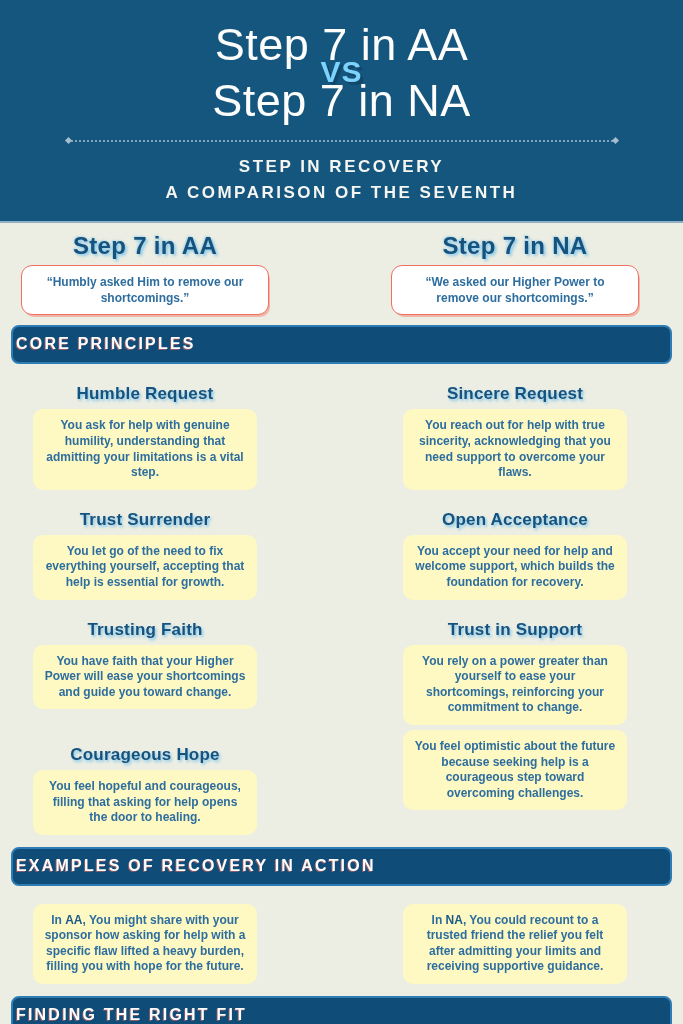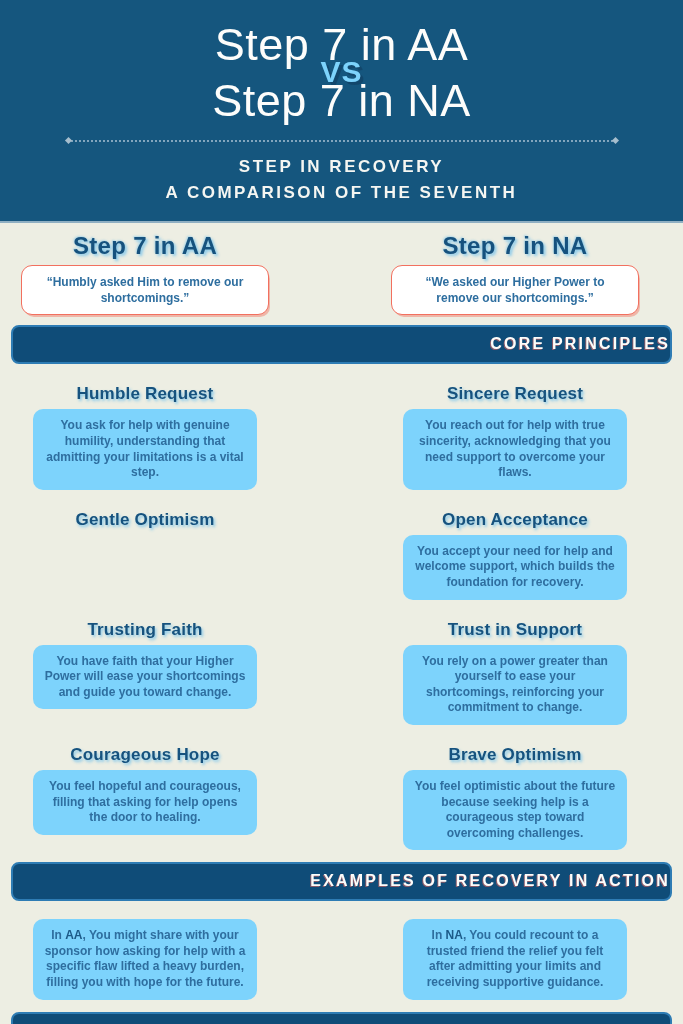--- a/index.html
+++ b/index.html
@@ -89,21 +89,21 @@
     font-weight:700;
     line-height:1.35;
     color:#2E6E9F;
   }
   
   .banner {
     margin:10px 11px 0 11px;
     background:#0F4C78;
     border:2.5px solid #2E7CB4;
     border-radius:8px;
-    text-align:right;
+    text-align:left;
     padding:8px 0 9px 3px;
   }
   .banner span {
     color:#FCFCFA;
     font-size:16px;
     font-weight:700;
     letter-spacing:2.2px;
     text-shadow:-1px 1px 0 rgba(242,104,92,0.55);
   }
   .banner.mt12 { margin-top:12px; }
@@ -112,21 +112,21 @@
     font-size:17px;
     font-weight:800;
     color:#16527E;
     margin-top:20px;
     letter-spacing:0.2px;
     text-shadow:1.5px 1.5px 3px rgba(120,195,235,0.9);
   }
   .card {
     width:224px;
     margin:5px auto 0 auto;
-    background:#7dd3fc;
+    background:#fef9c3;
     border-radius:10px;
     padding:9px 10px;
     font-size:12px;
     font-weight:700;
     line-height:1.3;
     color:#2E6E9F;
   }
   .card b { font-weight:800; color:#1C5A88; }
   .examples-row { margin-top:13px; }
   .examples-row .card { min-height:78px; display:flex; align-items:center; }
@@ -171,21 +171,22 @@
     <div class="card">You ask for help with genuine humility, understanding that admitting your limitations is a vital step.</div>
   </div>
   <div class="col">
     <div class="cell-heading">Sincere Request</div>
     <div class="card">You reach out for help with true sincerity, acknowledging that you need support to overcome your flaws.</div>
   </div>
 </div>
 
 <div class="two-col">
   <div class="col">
-    <div class="cell-heading">Gentle Optimism</div>
+    <div class="cell-heading">Trust Surrender</div>
+    <div class="card">You let go of the need to fix everything yourself, accepting that help is essential for growth.</div>
   </div>
   <div class="col">
     <div class="cell-heading">Open Acceptance</div>
     <div class="card">You accept your need for help and welcome support, which builds the foundation for recovery.</div>
   </div>
 </div>
 
 <div class="two-col">
   <div class="col">
     <div class="cell-heading">Trusting Faith</div>
@@ -196,21 +197,20 @@
     <div class="card">You rely on a power greater than yourself to ease your shortcomings, reinforcing your commitment to change.</div>
   </div>
 </div>
 
 <div class="two-col">
   <div class="col">
     <div class="cell-heading">Courageous Hope</div>
     <div class="card">You feel hopeful and courageous, filling that asking for help opens the door to healing.</div>
   </div>
   <div class="col">
-    <div class="cell-heading">Brave Optimism</div>
     <div class="card">You feel optimistic about the future because seeking help is a courageous step toward overcoming challenges.</div>
   </div>
 </div>
 
 <div class="banner mt12">
   <span>EXAMPLES OF RECOVERY IN ACTION</span>
 </div>
 
 <div class="two-col examples-row">
   <div class="col">

